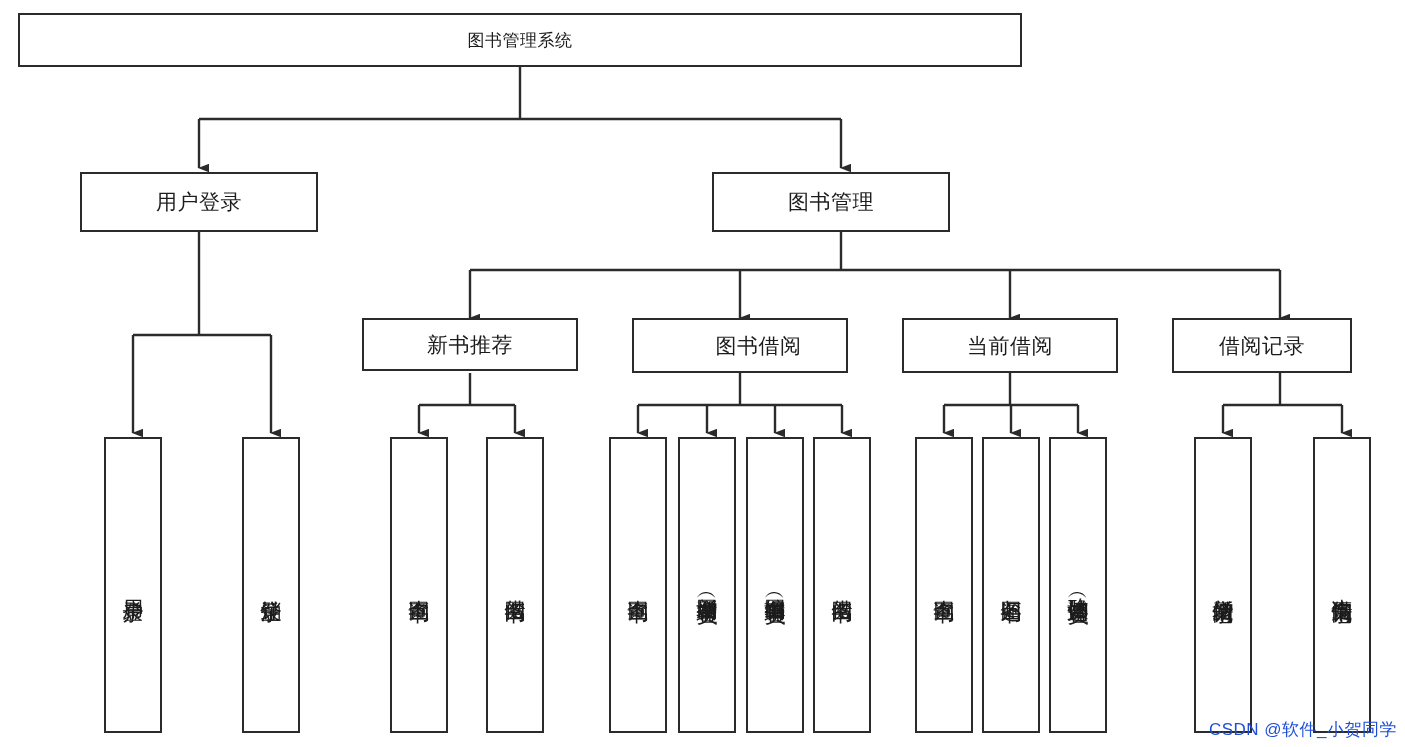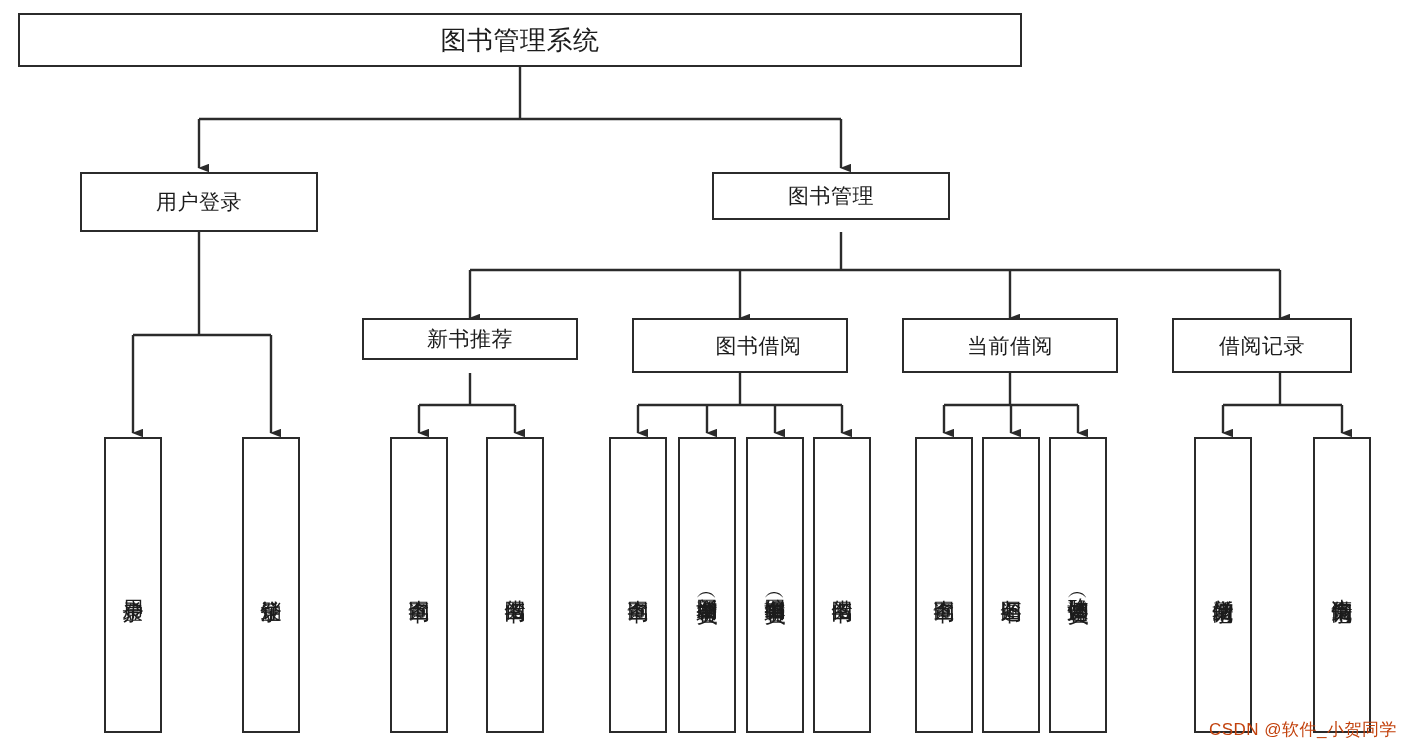--- a/index.html
+++ b/index.html
@@ -37,41 +37,41 @@
     font-size: 21px;
     line-height: 1.15;
     letter-spacing: 1px;
     padding: 4px 0;
     text-align: center;
   }
   .node.vert > span {
     display: block;
   }
   .node.root {
-    font-size: 26px;
+    font-size: 17px;
   }
   svg.edges {
     position: absolute;
     left: 0;
     top: 0;
     width: 1405px;
     height: 747px;
     pointer-events: none;
   }
   .edge-line {
     stroke: #2b2b2b;
     stroke-width: 2.4;
     fill: none;
   }
   .watermark {
     position: absolute;
     right: 8px;
     bottom: 6px;
     font-size: 17px;
-    color: #c2410c;
+    color: #1d4ed8;
     white-space: nowrap;
     letter-spacing: 0.5px;
   }
 </style>
 </head>
 <body>
 
 <div id="canvas">
 
   <svg class="edges" viewBox="0 0 1405 747">
@@ -122,25 +122,25 @@
     <path class="edge-line" marker-end="url(#arrow)" d="M1342,405 L1342,433"></path>
   </svg>
 
   <div class="node horiz root" style="left:18px; top:13px; width:1004px; height:54px;">
     <span>图书管理系统</span>
   </div>
 
   <div class="node horiz" style="left:80px; top:172px; width:238px; height:60px;">
     <span>用户登录</span>
   </div>
-  <div class="node horiz" style="left:712px; top:172px; width:238px; height:48px;">
+  <div class="node horiz" style="left:712px; top:172px; width:238px; height:60px;">
     <span>图书管理</span>
   </div>
 
-  <div class="node horiz" style="left:362px; top:318px; width:216px; height:42px;">
+  <div class="node horiz" style="left:362px; top:318px; width:216px; height:53px;">
     <span>新书推荐</span>
   </div>
   <div class="node horiz" style="left:632px; top:318px; width:216px; height:55px;padding-left:37px;">
     <span>图书借阅</span>
   </div>
   <div class="node horiz" style="left:902px; top:318px; width:216px; height:55px;">
     <span>当前借阅</span>
   </div>
   <div class="node horiz" style="left:1172px; top:318px; width:180px; height:55px;">
     <span>借阅记录</span>

